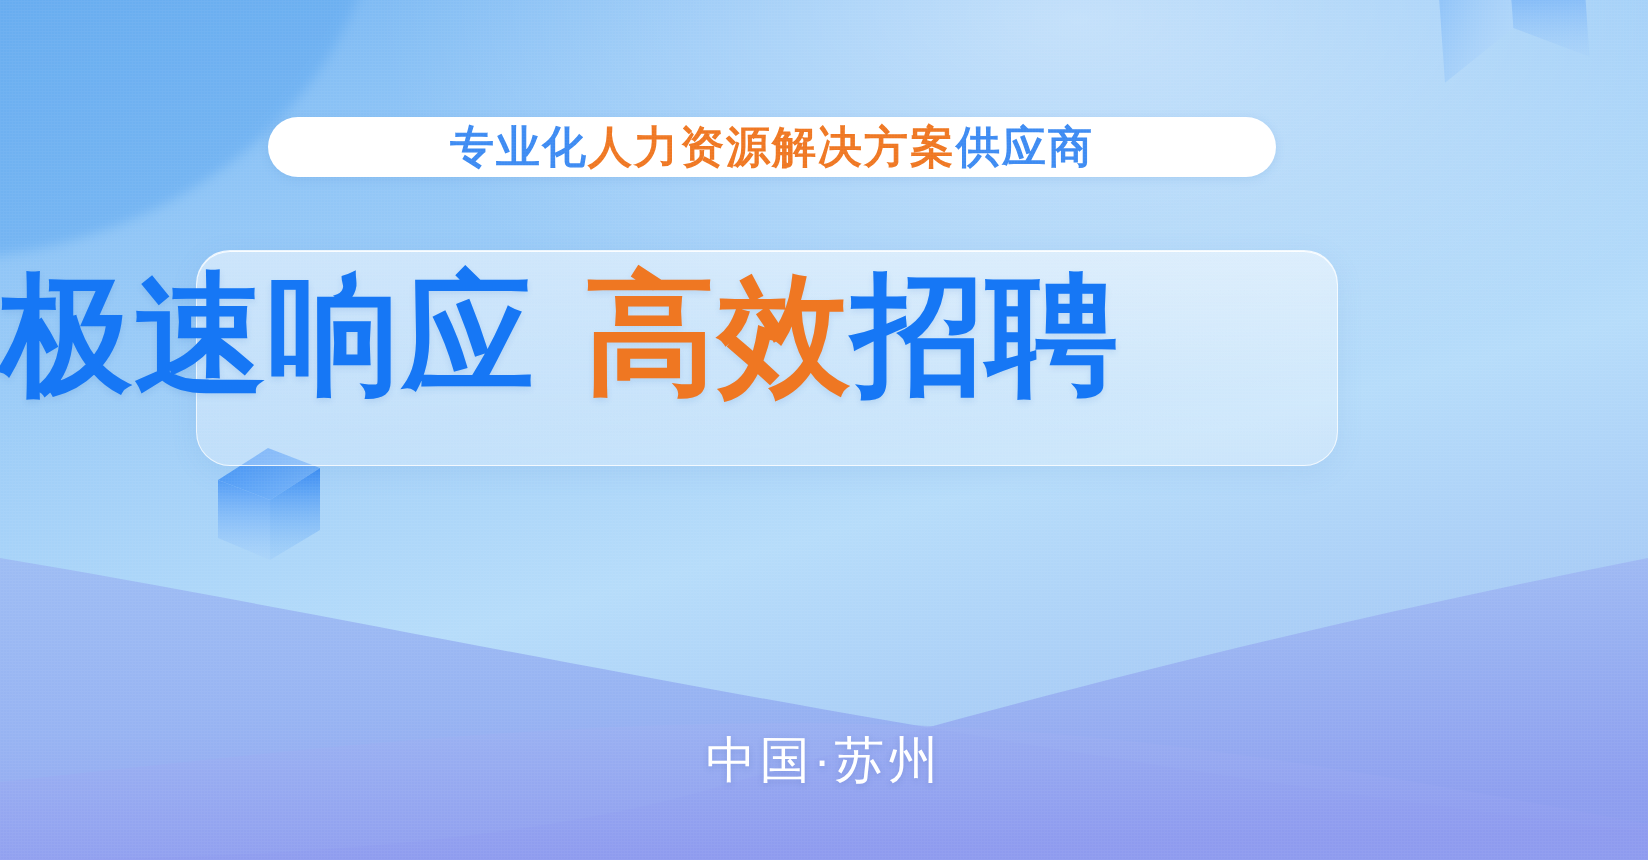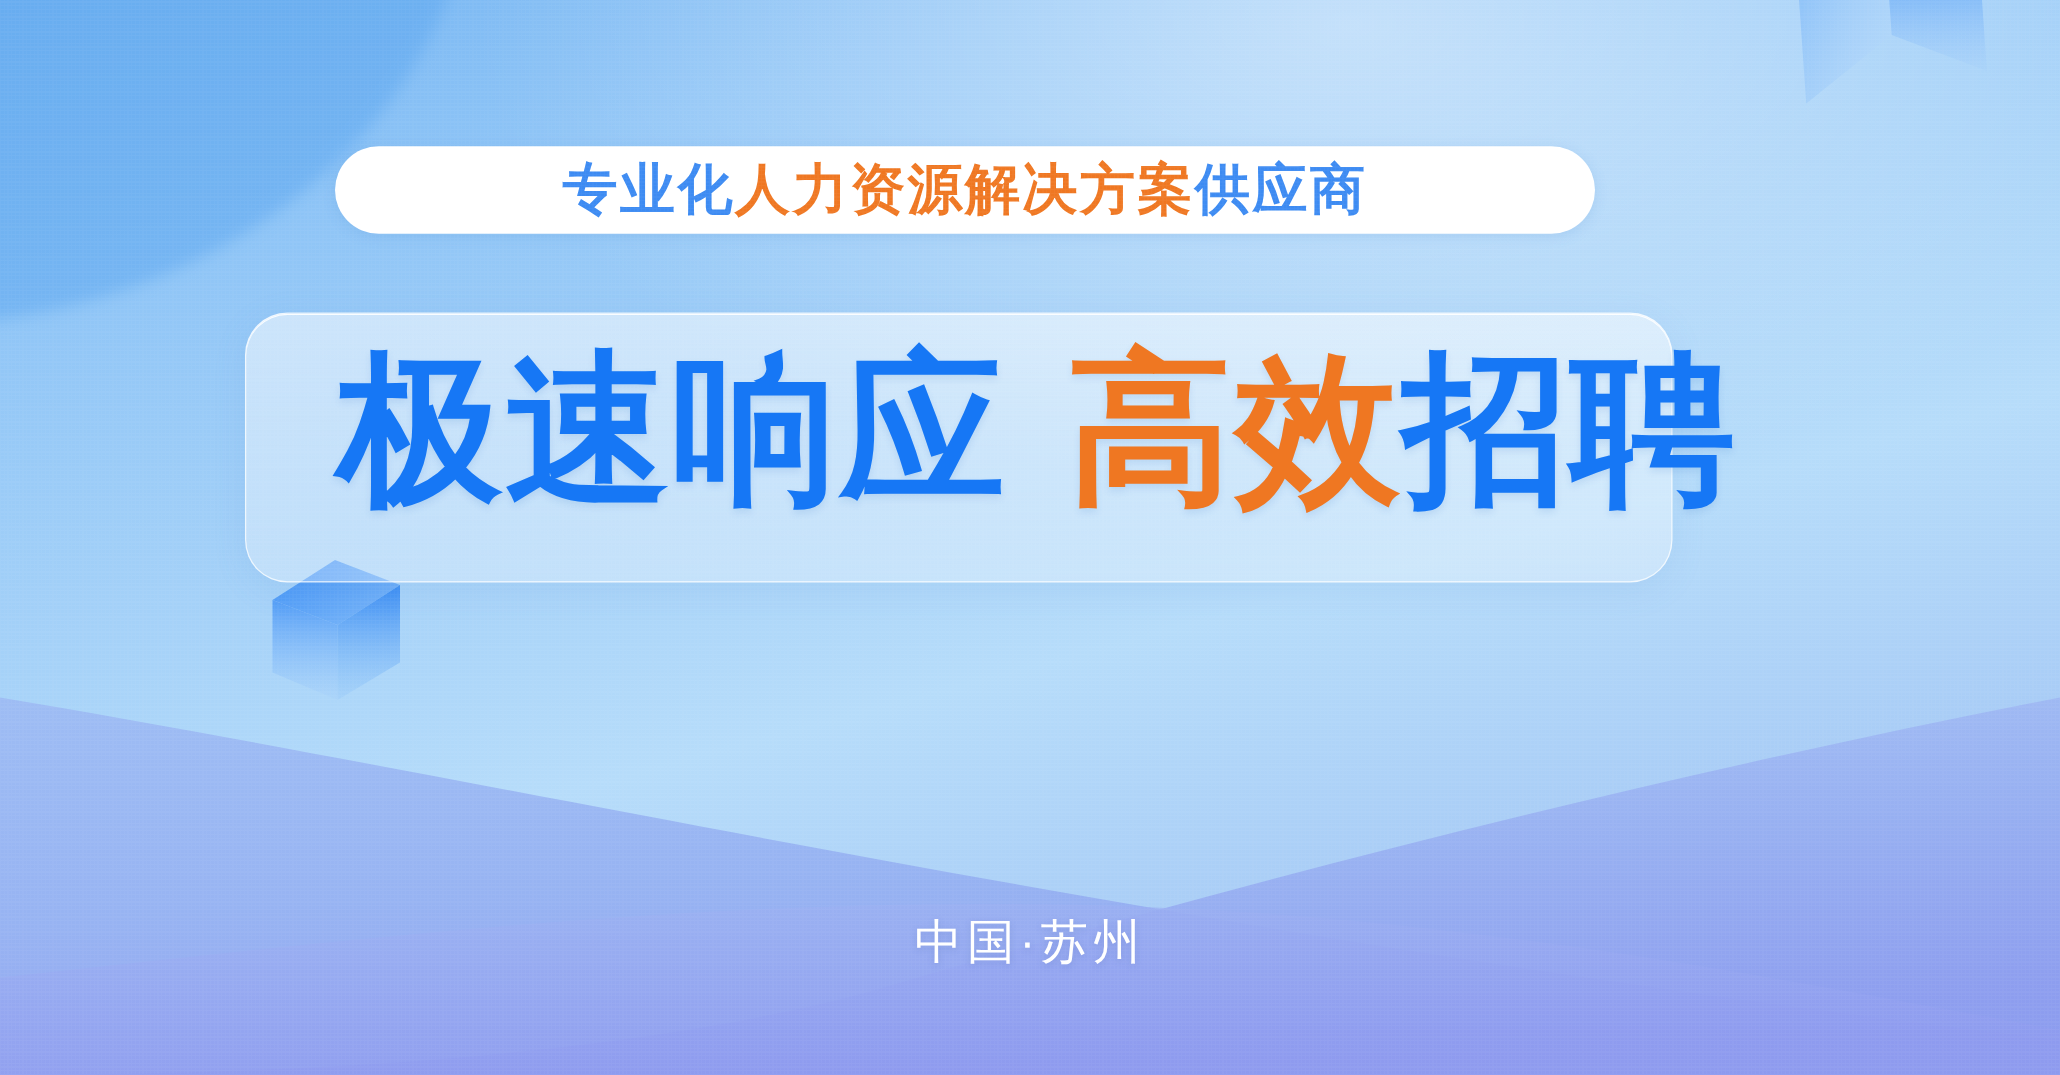--- a/index.html
+++ b/index.html
@@ -49,21 +49,21 @@
   
   .cube{position:absolute;}
   .cube svg{display:block;}
   .cube-tr{right:4px;top:-34px;transform:rotate(-4deg);}
   .cube-bl{left:210px;top:438px;}
 
   
   .pill{
     position:absolute;
     left:268px;top:117px;
-    width:1008px;height:70px;
+    width:1008px;height:60px;
     border-radius:35px;
     background:#ffffff;
     box-shadow:0 2px 10px rgba(80,140,210,.18);
     display:flex;align-items:center;justify-content:center;
   }
   .pill .txt{
     font-size:44px;
     font-weight:600;
     letter-spacing:2px;
     white-space:nowrap;
@@ -78,26 +78,25 @@
     left:196px;top:250px;
     width:1140px;height:214px;
     border-radius:34px;
     background:linear-gradient(180deg,rgba(255,255,255,.52),rgba(255,255,255,.30));
     border:1px solid rgba(255,255,255,.72);
     box-shadow:inset 0 1px 0 rgba(255,255,255,.9),0 6px 26px rgba(90,145,215,.13);
   }
 
   .headline{
     position:absolute;
-    left:0;right:0;top:278px;
-    text-align:center;
+    left:0;right:0;top:268px;
+    text-align:left;
     white-space:nowrap;
     line-height:1;
     z-index:4;
-    margin-left:12px;
   }
   .headline .h{
     font-size:132px;
     font-weight:900;
     letter-spacing:2px;
     font-family:"DejaVu Sans","Liberation Sans",sans-serif;
     text-shadow:0 3px 6px rgba(60,120,200,.14);
   }
   .h-blue{color:#1677f5;}
   .h-orange{color:#ef7722;}
@@ -121,21 +120,21 @@
     line-height:1;
     text-shadow:0 1px 3px rgba(30,80,160,.25);
   }
 
   
   .location{
     position:absolute;
     left:0;right:0;top:735px;
     text-align:center;
     color:#ffffff;
-    font-size:38px;
+    font-size:50px;
     font-weight:400;
     letter-spacing:4px;
     line-height:1;
     text-shadow:0 2px 6px rgba(60,90,170,.22);
     z-index:5;
   }
 
   
   .grain{
     position:absolute;inset:0;

